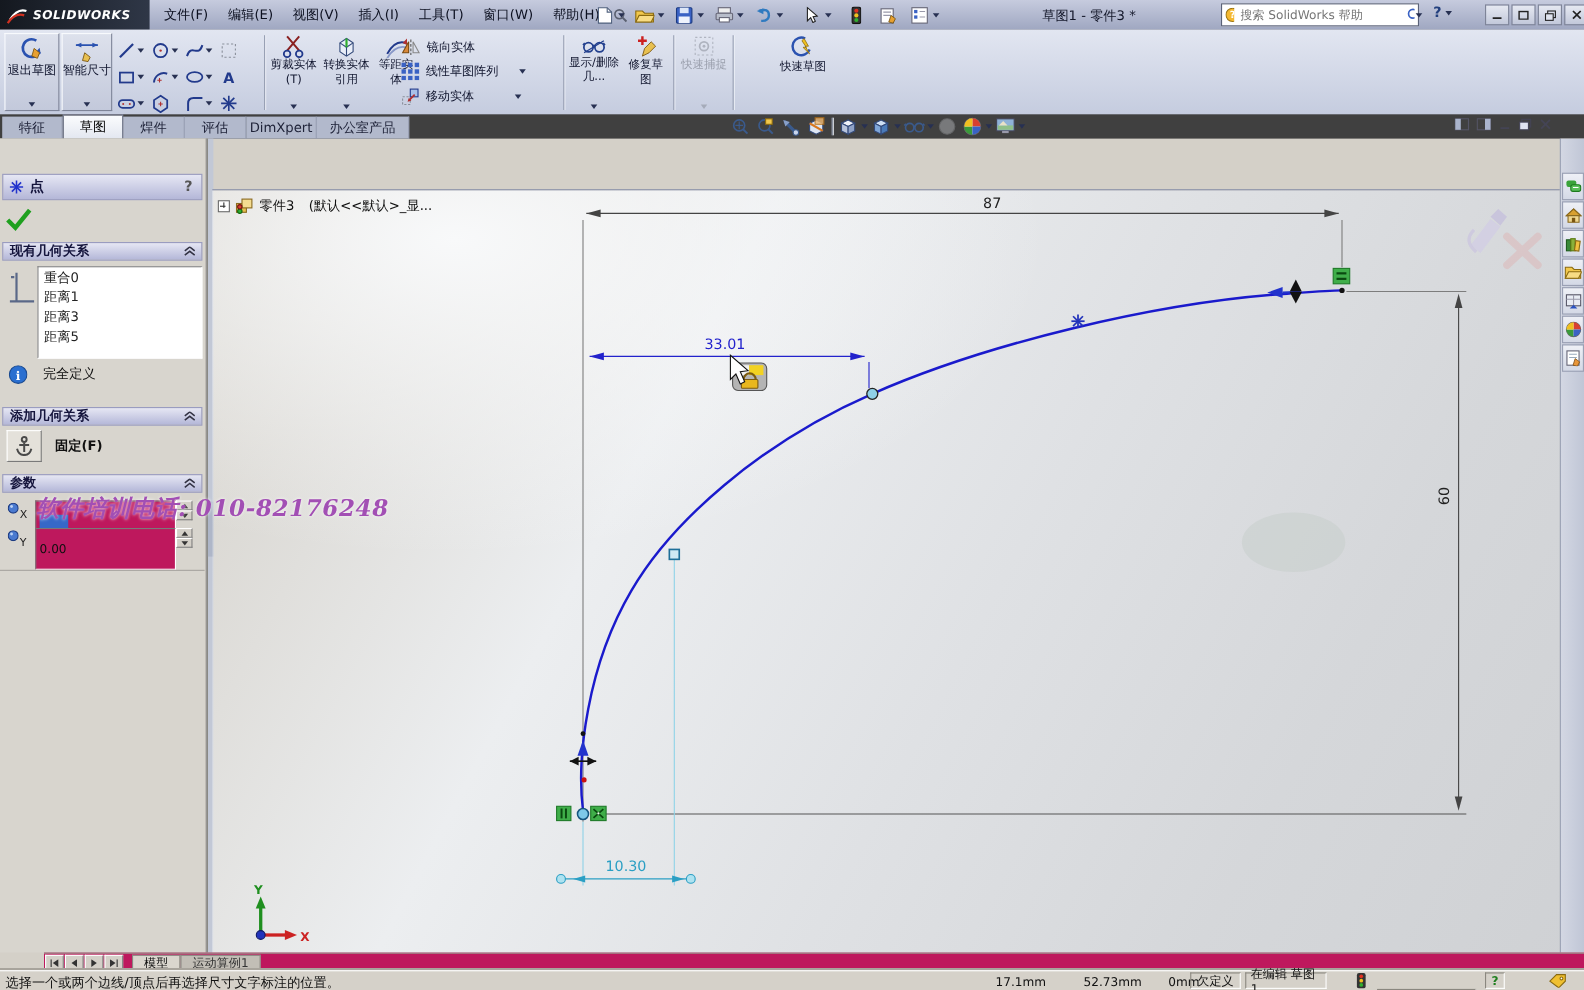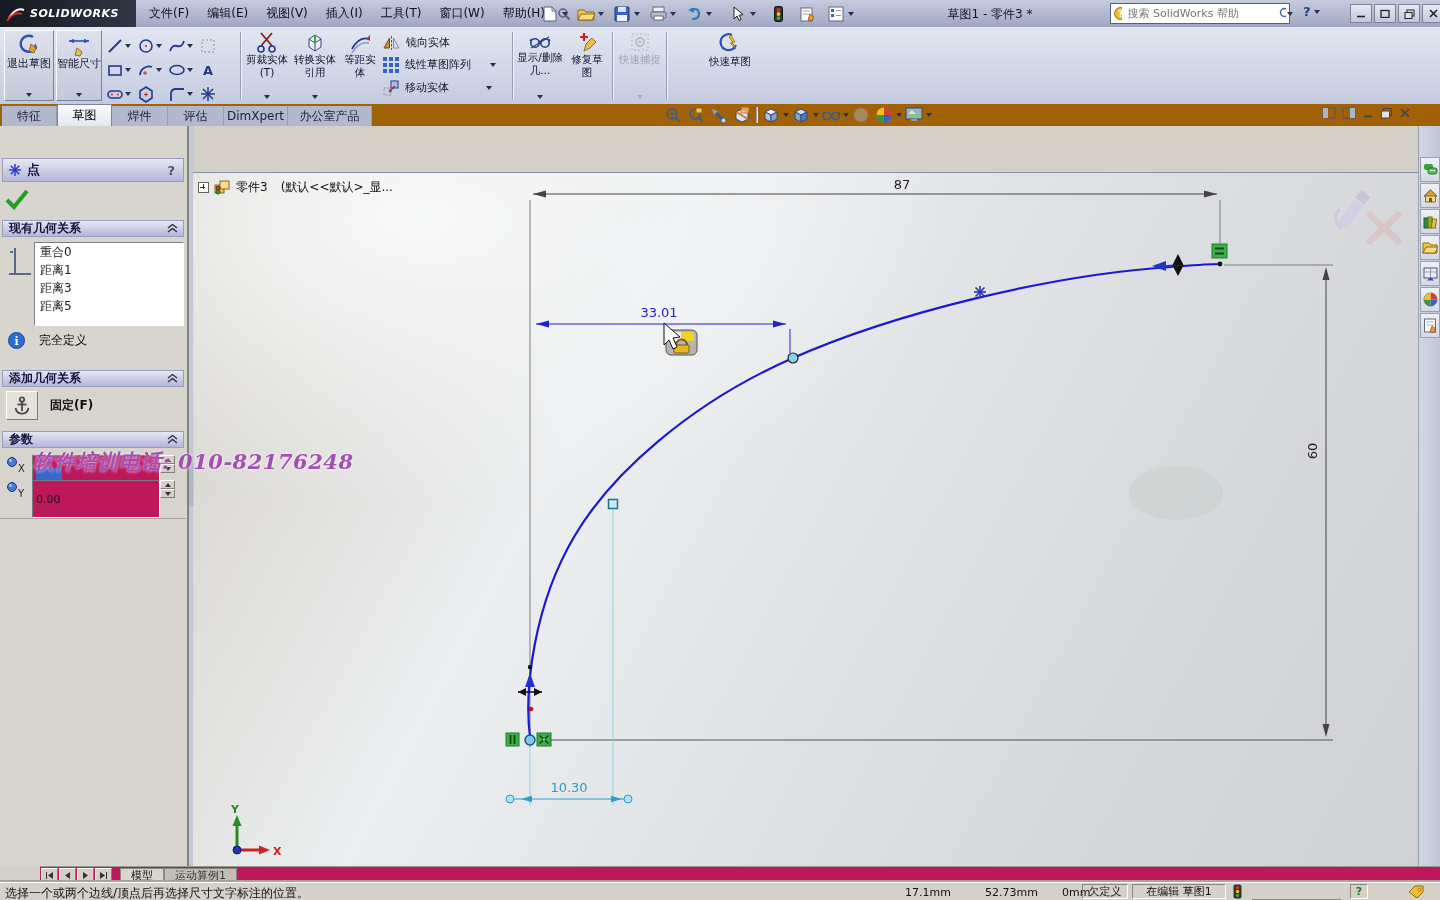--- a/index.html
+++ b/index.html
@@ -21,21 +21,21 @@
   .searchbox input{border:0;outline:0;flex:1;font-size:11px;color:#555;background:transparent;font-family:inherit;}
   
   .cmdbar{left:0;top:27px;width:1440px;height:77px;background:linear-gradient(#e2e6f1,#c5ccdf);border-bottom:1px solid #8890a8;}
   .tbbtn{border:1px solid;border-color:#f8fafd #7e8498 #7e8498 #f8fafd;background:linear-gradient(#dde1ec,#c3c9db);display:flex;flex-direction:column;align-items:center;box-sizing:border-box;}
   .flatbtn{display:flex;flex-direction:column;align-items:center;box-sizing:border-box;}
   .tblabel{font-size:11px;line-height:13px;text-align:center;color:#10152e;}
   .vsep{width:1px;background:#98a0b4;box-shadow:1px 0 0 #edf0f7;}
   .rowbtn{display:flex;align-items:center;gap:5px;font-size:11px;color:#10152e;}
   .gcell{width:30px;height:22px;display:flex;align-items:center;gap:1px;}
   
-  .tabrow{left:0;top:104px;width:1440px;height:22px;background:#a16207;}
+  .tabrow{left:0;top:104px;width:1440px;height:22px;background:#404040;}
   .tab{height:20px;margin-top:2px;display:flex;align-items:center;justify-content:center;font-size:12px;color:#20243a;border-right:1px solid #979eb2;box-sizing:border-box;background:#b2b9cc;}
   .tab.active{height:22px;margin-top:0;background:linear-gradient(#fbfcfe,#e3e7f0);border:1px solid #7e8498;border-bottom:0;color:#000;}
   .hudbtn{width:22px;height:20px;display:flex;align-items:center;justify-content:center;}
   
   .pmpanel{left:0;top:126px;width:188px;height:740px;background:#d8d5ce;border-right:1px solid #84827c;box-sizing:border-box;}
   .pmtabstrip{left:0;top:126px;width:188px;height:28px;background:#cac7c0;border-bottom:1px solid #9a978f;}
   .pmtab{position:absolute;top:2px;width:26px;height:25px;display:flex;align-items:center;justify-content:center;background:#cac7c0;}
   .pmtab.active{background:#e9e6df;border:1px solid #8a877f;border-bottom:0;}
   .pmhdr{background:linear-gradient(#e6e7f4,#b4b7d8);border:1px solid #9a9cc0;display:flex;align-items:center;font-weight:bold;color:#14143c;box-sizing:border-box;}
   .listbox{background:#fff;border:1px solid;border-color:#808080 #fff #fff #808080;font-size:12px;color:#222;}
@@ -340,21 +340,21 @@
     </div>
     <div class="abs flatbtn" style="left:340px;top:6px;width:40px;height:66px;">
       <svg width="22" height="20">
         <path d="M3,16 Q10,3 20,6" fill="none" stroke="#223a8c" stroke-width="1.8"></path>
         <path d="M3,20 Q10,8 20,10" fill="none" stroke="#8898c8" stroke-width="1.6"></path>
         <polygon points="21,2 17,6 21,8" fill="#b03030"></polygon>
       </svg>
       <div class="tblabel" style="font-size:10.5px">等距实体</div>
     </div>
 
-    <div class="abs" style="left:382px;top:4px;">
+    <div class="abs" style="left:364px;top:4px;">
       <div class="rowbtn" style="height:22px;">
         <svg width="19" height="17">
           <polygon points="2,14 7.5,4 7.5,14" fill="#d8883a" stroke="#7a4a10"></polygon>
           <line x1="9.5" y1="2" x2="9.5" y2="16" stroke="#555" stroke-dasharray="2.5 1.5"></line>
           <polygon points="17,14 11.5,4 11.5,14" fill="none" stroke="#888"></polygon>
         </svg>
         <span>镜向实体</span>
       </div>
       <div class="rowbtn" style="height:23px;">
         <svg width="18" height="17">
@@ -912,21 +912,21 @@
     <div class="mtab" style="margin-left:8px;background:#dad6ce;">模型</div>
     <div class="mtab" style="background:#c2beb6;color:#333;">运动算例1</div>
   </div>
 
   <div class="abs statusbar">
     <span class="abs" style="left:5px;top:2px;">选择一个或两个边线/顶点后再选择尺寸文字标注的位置。</span>
     <span class="abs" style="left:905px;top:3px;font-size:11px;">17.1mm</span>
     <span class="abs" style="left:985px;top:3px;font-size:11px;">52.73mm</span>
     <span class="abs" style="left:1062px;top:3px;font-size:11px;">0mm</span>
     <div class="abs scell" style="left:1082px;top:1px;width:46px;">欠定义</div>
-    <div class="abs scell" style="left:1132px;top:1px;width:94px;">在编辑 草图1</div>
+    <div class="abs scell" style="left:1132px;top:1px;width:74px;">在编辑 草图1</div>
     <svg class="abs" style="left:1233px;top:1px;" width="9" height="15">
         <rect x="0.5" y="0.5" width="8" height="14" rx="2" fill="#333"></rect>
         <circle cx="4.5" cy="3.6" r="1.7" fill="#e03020"></circle>
         <circle cx="4.5" cy="7.5" r="1.7" fill="#f0c020"></circle>
         <circle cx="4.5" cy="11.4" r="1.7" fill="#2fae2f"></circle>
       </svg>
     <div class="abs scell" style="left:1252px;top:16px;width:90px;justify-content:center;">
       <span>自定义</span>
         <span class="uar"></span>
     </div>

